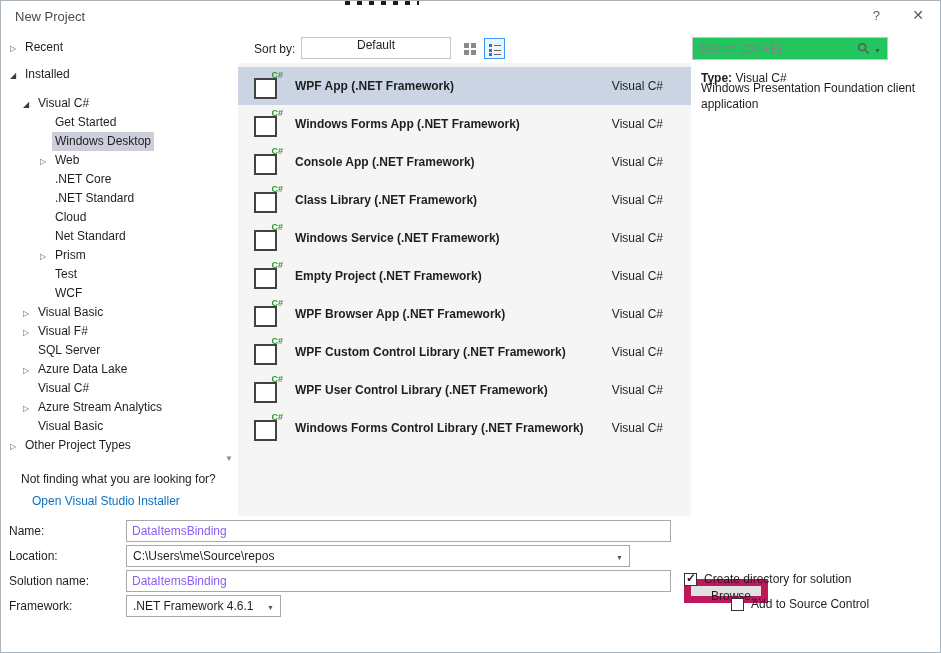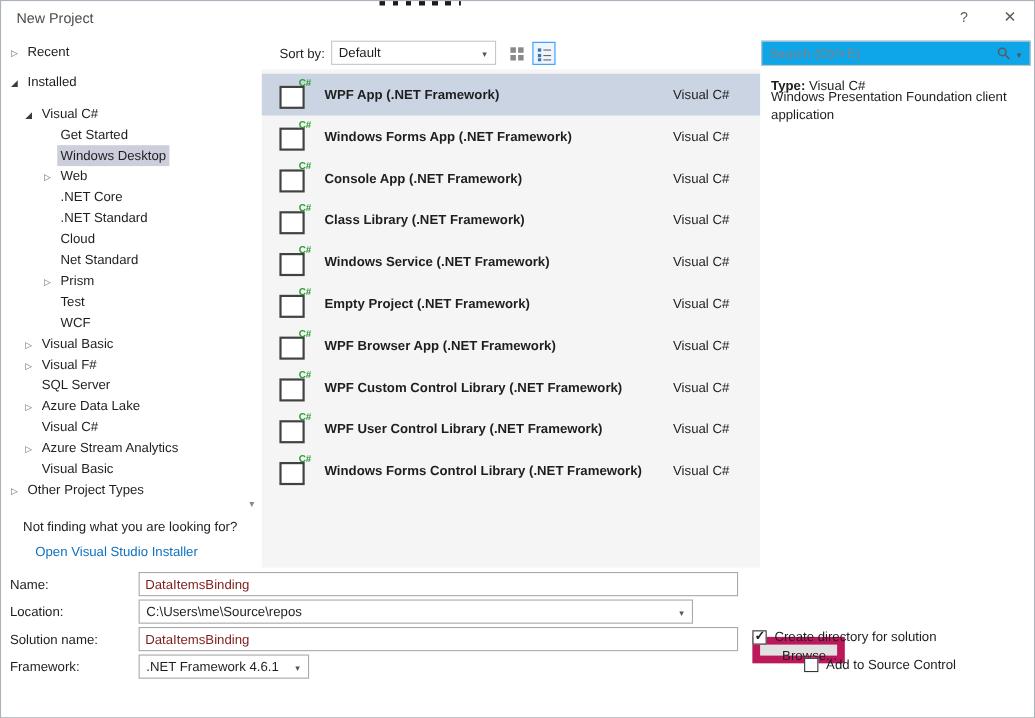--- a/index.html
+++ b/index.html
@@ -22,46 +22,46 @@
   .ti .tl{padding:0 3px;}
   .ti.selected .tl{background:#cccedb;}
   .tree-scroll-arrow{position:absolute;left:224px;top:449px;}
   .tree-scroll-arrow::before{content:"▼";font-size:8px;color:#8a8a8a;}
   .tree-q{position:absolute;left:20px;top:471px;}
   .tree-link{position:absolute;left:31px;top:493px;color:#0e70c0;cursor:pointer;}
   
   .sb-label{position:absolute;left:253px;top:41px;}
   .combo{box-sizing:border-box;background:#fff;border:1px solid #c6c6c6;display:flex;align-items:center;justify-content:space-between;padding:0 6px;overflow:hidden;white-space:nowrap;}
   .caret::before{content:"▼";font-size:7px;color:#555;}
-  .sb-combo{position:absolute;left:300px;top:36px;width:150px;height:22px;}
+  .sb-combo{position:absolute;left:300px;top:36px;width:150px;height:22px;flex-direction:column;}
   .viewbtn{position:absolute;top:37px;width:21px;height:21px;box-sizing:border-box;background:transparent;border:1px solid transparent;padding:2px;display:flex;align-items:center;justify-content:center;}
   .viewbtn.first{left:458px;}
   .viewbtn.sel{left:483px;border:1px solid #3399ff;background:#eef5fd;}
   
   .tpl-list{position:absolute;left:237px;top:62px;width:453px;height:453px;background:#f5f5f5;padding-top:4px;box-sizing:border-box;}
   .tpl-row{height:38px;display:flex;align-items:center;padding-left:13px;}
   .tpl-row.selected{background:#cbd4e3;}
   .tpl-icon{width:34px;height:30px;position:relative;flex:0 0 34px;margin-right:10px;}
   .ic-box{position:absolute;left:3px;bottom:2px;width:19px;height:17px;background:#fff;border:2px solid #424242;}
   .ic-cs{position:absolute;right:2px;top:-1px;font-size:9px;font-weight:bold;color:#2a9c2f;}
   .tpl-name{flex:1;font-weight:bold;}
   .tpl-lang{padding-right:28px;}
   
-  .search{position:absolute;left:691px;top:36px;width:245px;height:23px;box-sizing:border-box;background:#0ea5e9;border:1px solid #c6c6c6;display:flex;align-items:center;}
+  .search{position:absolute;left:691px;top:36px;width:196px;height:23px;box-sizing:border-box;background:#22c55e;border:1px solid #c6c6c6;display:flex;align-items:center;}
   .search input{flex:1;min-width:0;border:none;outline:none;font:12px "Liberation Sans",sans-serif;color:#333;padding:0 6px;background:transparent;}
   .search input::placeholder{color:#838383;}
   .search svg{margin-right:4px;flex:0 0 auto;}
   .search .caret{margin-right:6px;flex:0 0 auto;}
   .type-line{position:absolute;left:700px;top:70px;}
   .b{font-weight:bold;}
   .desc{position:absolute;left:700px;top:79px;width:228px;line-height:16px;}
   
   .flabel{position:absolute;left:8px;}
   .lbl-name{top:523px;}.lbl-loc{top:548px;}.lbl-sol{top:573px;}.lbl-fw{top:598px;}
-  .txt{position:absolute;box-sizing:border-box;height:22px;background:#fff;border:1px solid #a9a9a9;font:12px "Liberation Sans",sans-serif;padding:0 5px;color:#7f1d1d;outline:none;}
+  .txt{position:absolute;box-sizing:border-box;height:22px;background:#fff;border:1px solid #a9a9a9;font:12px "Liberation Sans",sans-serif;padding:0 5px;color:#8b5cf6;outline:none;}
   .in-name{left:125px;top:519px;width:545px;}
   .in-sol{left:125px;top:569px;width:545px;}
   .combo-loc{position:absolute;left:125px;top:544px;width:504px;height:22px;border-color:#a9a9a9;}
   .combo-fw{position:absolute;left:125px;top:594px;width:155px;height:22px;border-color:#a9a9a9;}
   .btn{box-sizing:border-box;background:#e1e1e1;border:7px solid #be185d;font:12px "Liberation Sans",sans-serif;color:#1e1e1e;text-align:right;padding:0;line-height:20px;margin-top:35px;}
   .btn-browse{position:absolute;left:683px;top:543px;width:84px;height:24px;}
   .btn-ok{position:absolute;left:773px;top:624px;width:72px;height:33px;border-color:#85a8cf;}
   .btn-cancel{position:absolute;left:853px;top:624px;width:76px;height:23px;}
   .cb-row{position:absolute;display:flex;align-items:center;}
   .cb1{left:683px;top:571px;text-align:center;}

